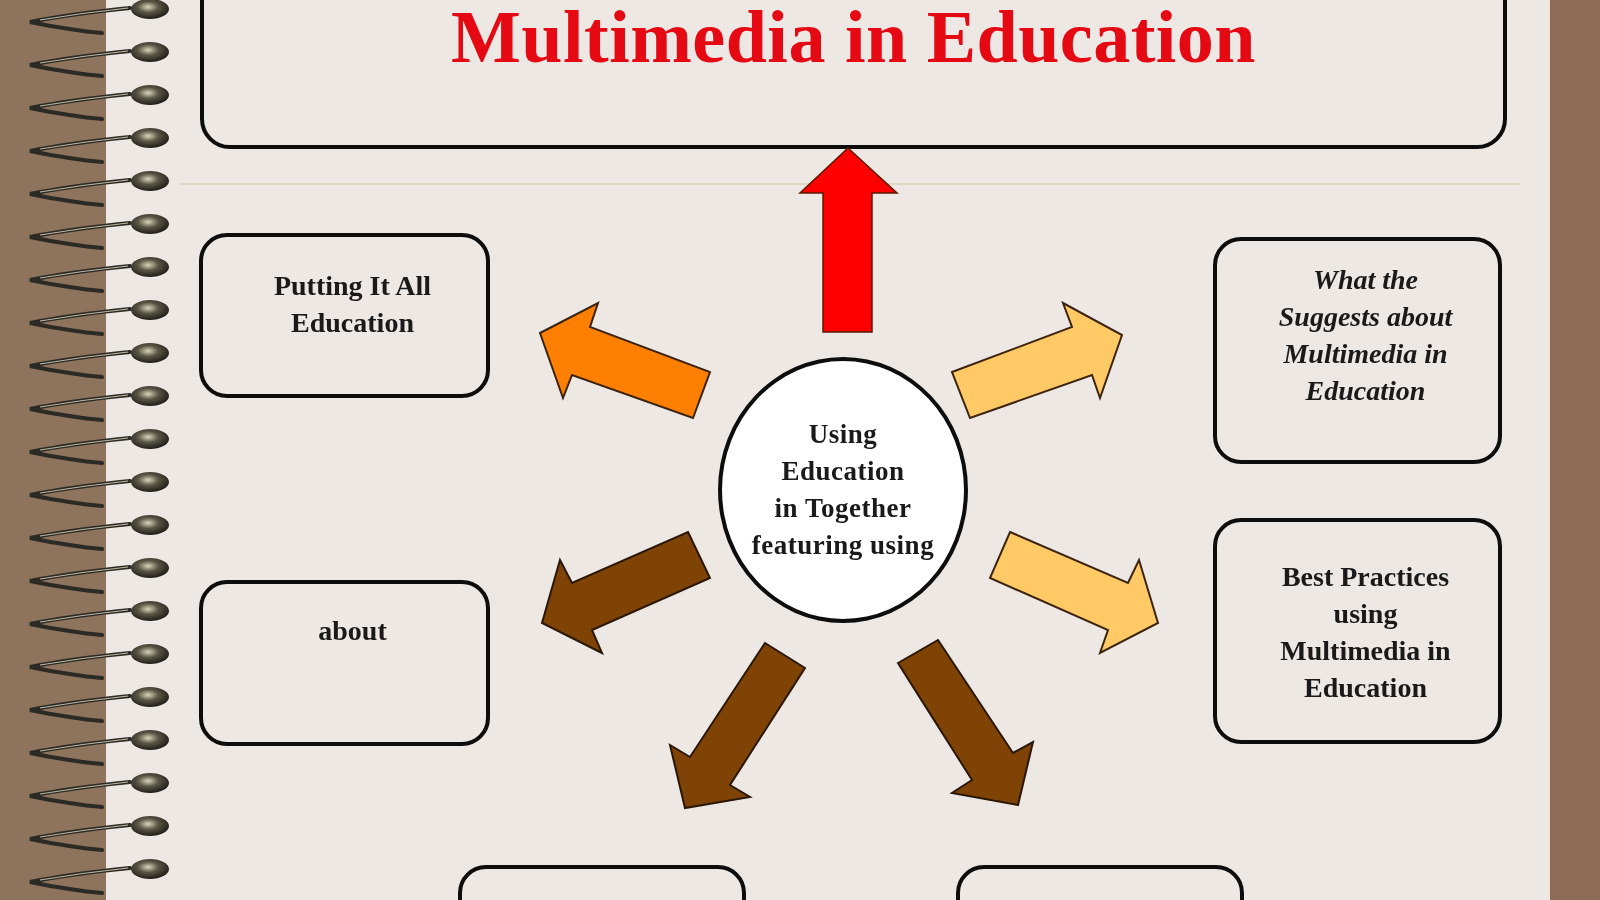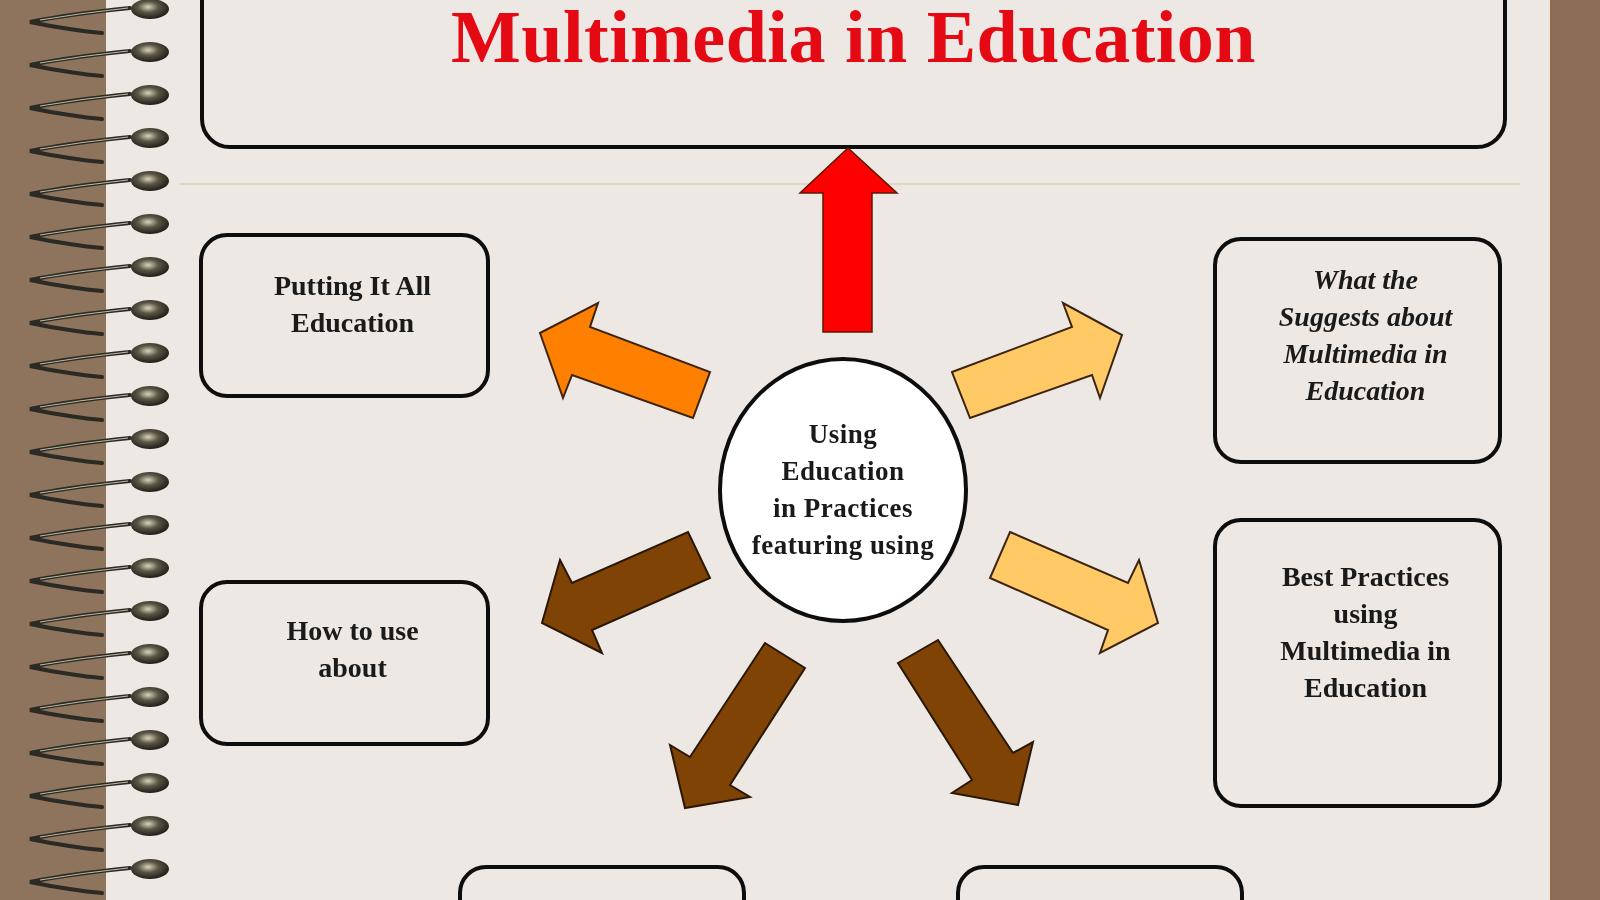--- a/index.html
+++ b/index.html
@@ -112,49 +112,48 @@
   <polygon points="1010,532 1128,583 1139,560 1158,623 1100,653 1108,630 990,578" fill="#ffc966" stroke="#3d2410" stroke-width="2"></polygon>
   <polygon points="688,532 710,578 592,630 602,653 542,623 560,560 572,583" fill="#7f4305" stroke="#2a1706" stroke-width="2"></polygon>
   <polygon points="765,643 805,668 730,785 750,797 685,808 670,745 690,757" fill="#7f4305" stroke="#2a1706" stroke-width="2"></polygon>
   <polygon points="898,663 938,640 1013,753 1033,742 1018,805 952,793 972,780" fill="#7f4305" stroke="#2a1706" stroke-width="2"></polygon>
 </svg>
 
 <div class="circle">
   <div class="circle-text">
     <div>Using</div>
     <div>Education</div>
-    <div>in Practices</div>
+    <div>in Together</div>
     <div>featuring using</div>
   </div>
 </div>
 
 <div class="box" style="left:199px; top:233px; width:291px; height:165px;">
   <div class="box-text" style="top:30px;">
     <div>Putting It All</div>
     <div>Education</div>
   </div>
 </div>
 
 <div class="box" style="left:199px; top:580px; width:291px; height:166px;">
   <div class="box-text" style="top:28px;">
-    <div>How to use</div>
     <div>about</div>
   </div>
 </div>
 
 <div class="box" style="left:1213px; top:237px; width:289px; height:227px;font-style:italic;">
   <div class="box-text" style="top:20px;">
     <div>What the</div>
     <div>Suggests about</div>
     <div>Multimedia in</div>
     <div>Education</div>
   </div>
 </div>
 
-<div class="box" style="left:1213px; top:518px; width:289px; height:290px;">
+<div class="box" style="left:1213px; top:518px; width:289px; height:226px;">
   <div class="box-text" style="top:36px;">
     <div>Best Practices</div>
     <div>using</div>
     <div>Multimedia in</div>
     <div>Education</div>
   </div>
 </div>
 
 <div class="box" style="left:458px; top:865px; width:288px; height:120px;"></div>
 <div class="box" style="left:956px; top:865px; width:288px; height:120px;"></div>

